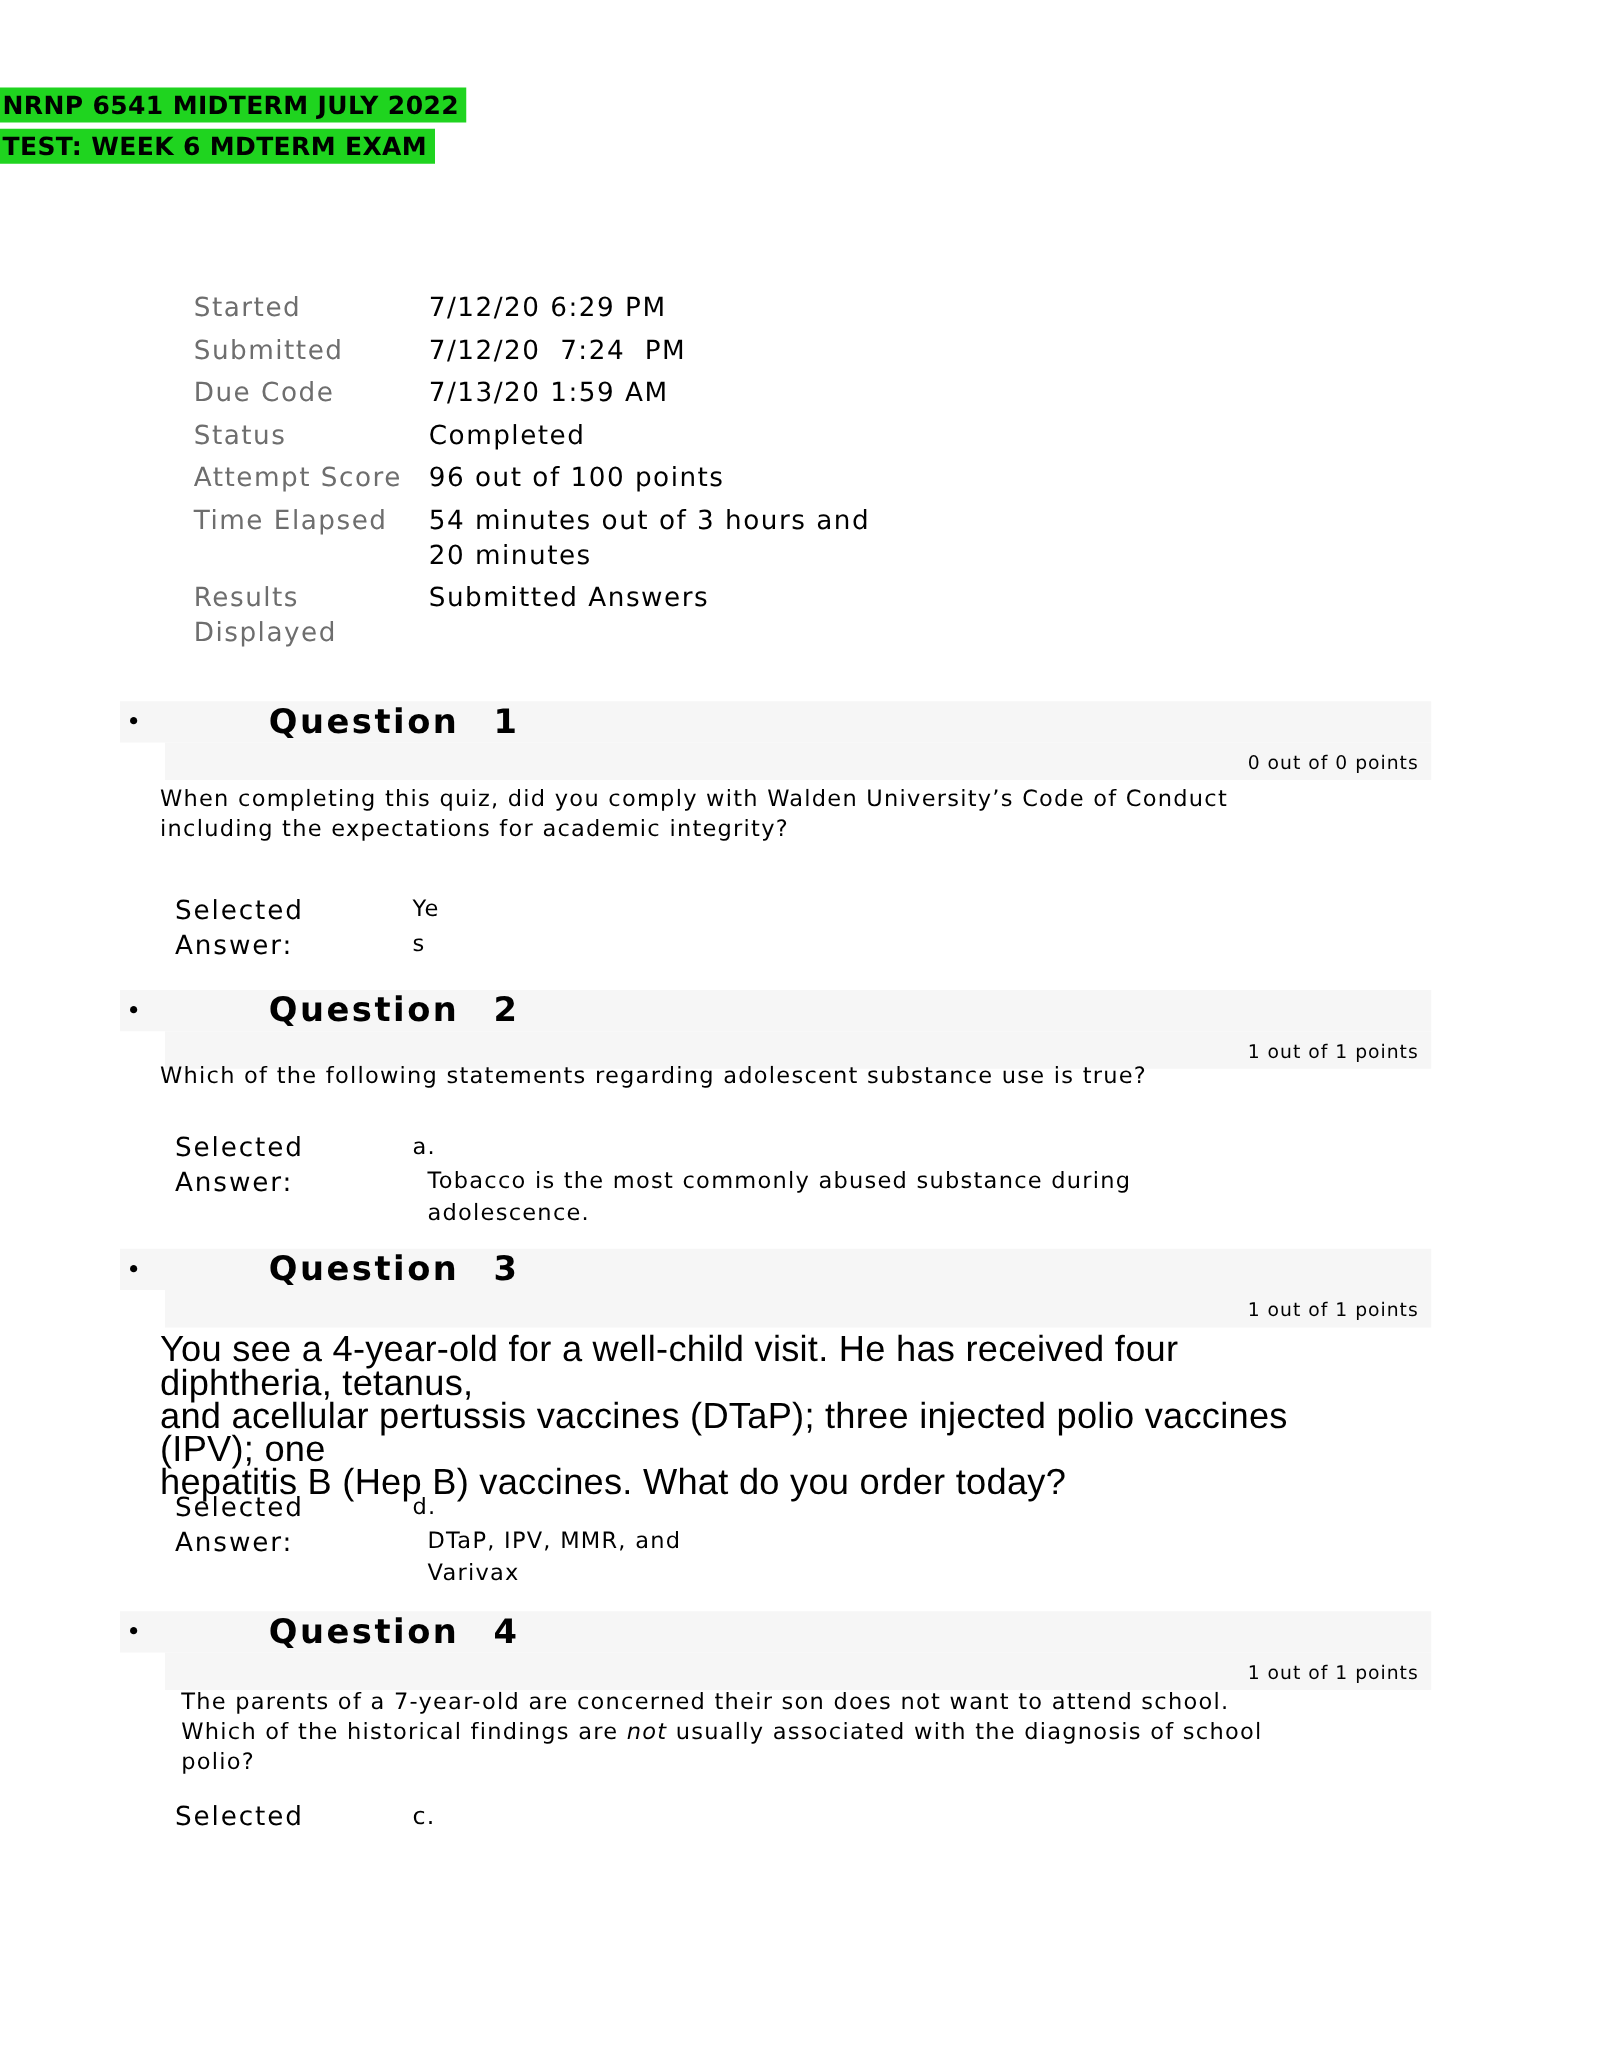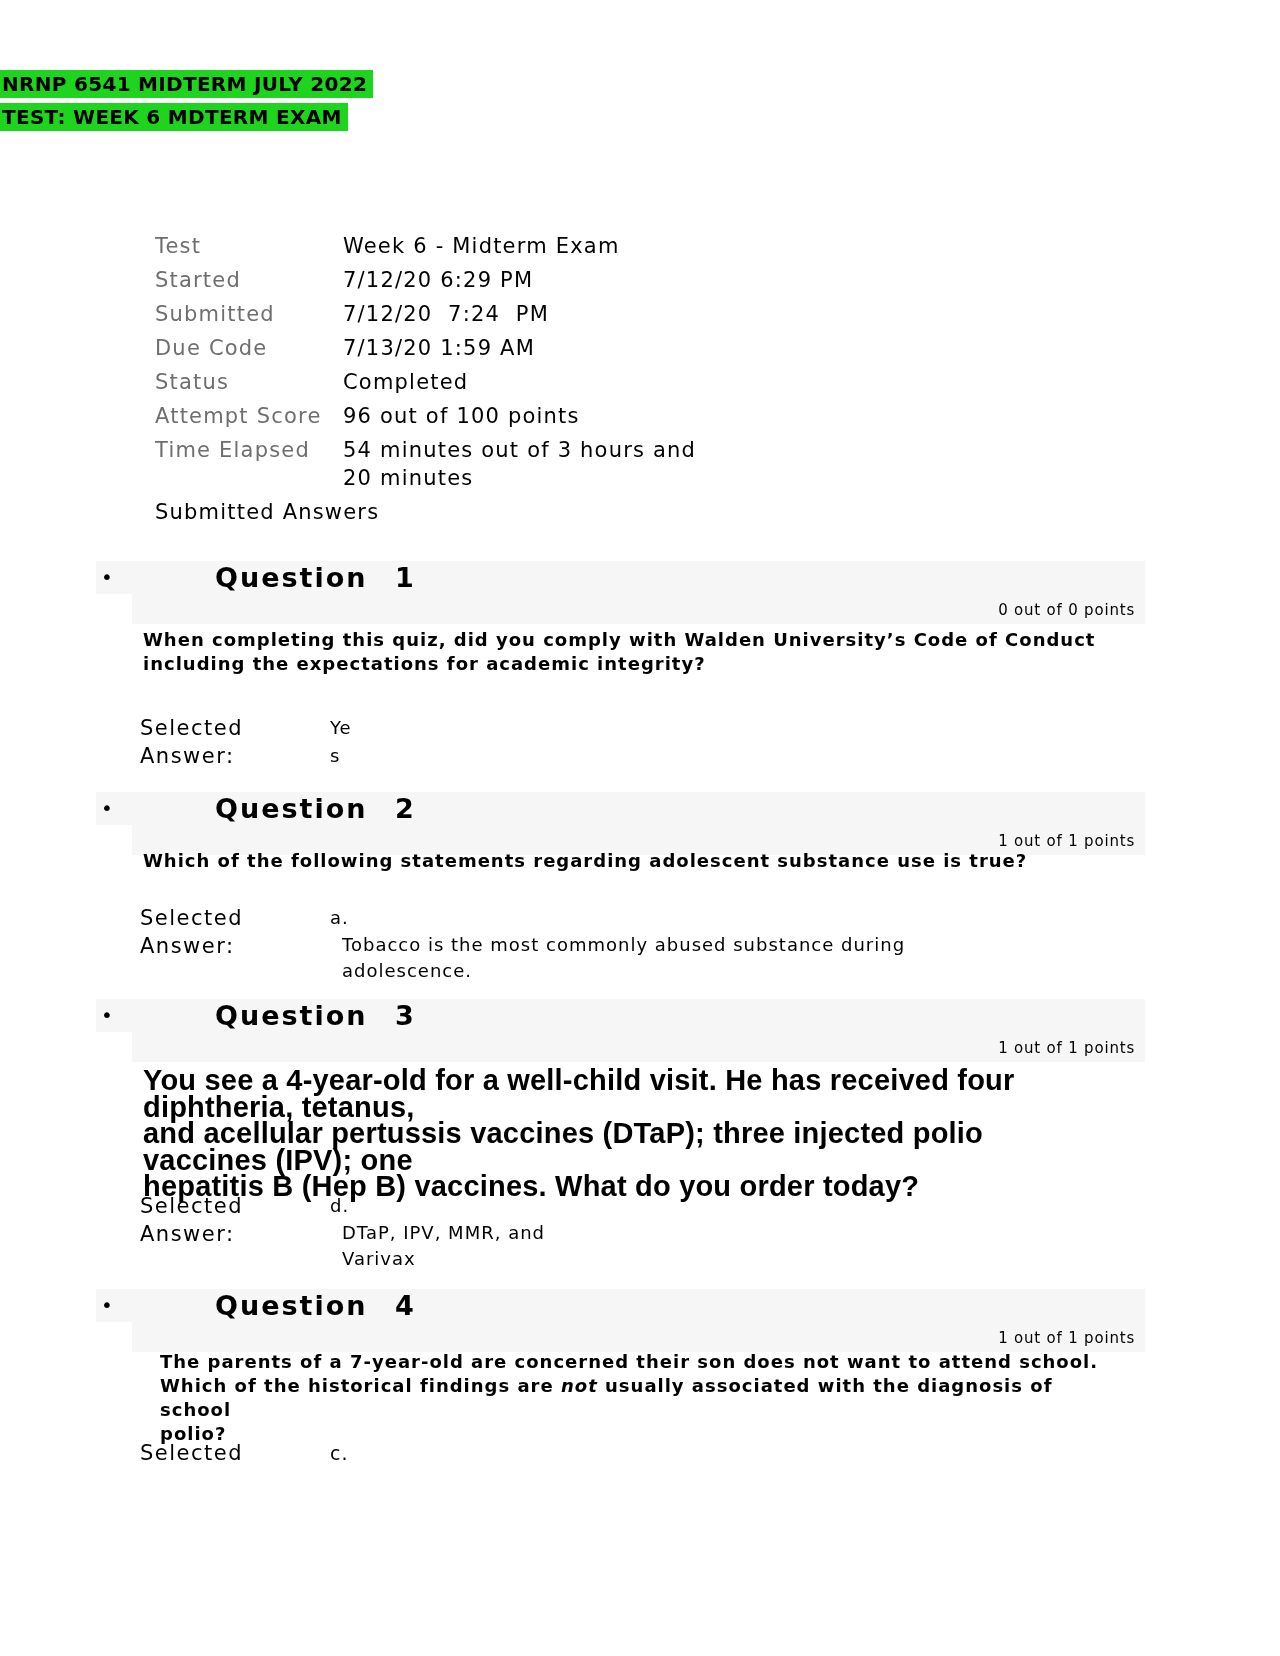--- a/index.html
+++ b/index.html
@@ -57,24 +57,23 @@
   }
   .q-title{
     padding-left:119px;
     font-size:27px;font-weight:700;
     line-height:33px;
     letter-spacing:2px;
     word-spacing:16px;
     white-space:nowrap;
   }
   .q-text{
-    position:absolute;left:143px;width:960px;
+    position:absolute;left:128px;width:960px;
     font-size:18px;line-height:24px;letter-spacing:1px;
     color:#000;
-    font-weight:bold;
   }
   .q-text .tline{display:block;}
   .q-text.q3-font{
     font-family:"Liberation Sans", sans-serif;
     font-size:29px;line-height:26.5px;letter-spacing:.2px;
   }
   .q-text .em{font-style:italic;}
 
   .sel{position:absolute;left:140px;display:flex;font-size:21px;line-height:28px;letter-spacing:1.5px;}
   .sel-label{width:190px;flex-shrink:0;}
@@ -90,24 +89,20 @@
 
 <div id="page">
 
   <div class="hl-wrap">
     <div class="hl-line">NRNP 6541 MIDTERM JULY 2022</div>
     <div class="hl-line">TEST: WEEK 6 MDTERM EXAM</div>
   </div>
 
   <div class="meta">
     <div class="meta-row">
-      <div class="meta-label">Test</div>
-      <div class="meta-value">Week 6 - Midterm Exam</div>
-    </div>
-    <div class="meta-row">
       <div class="meta-label">Started</div>
       <div class="meta-value">7/12/20 6:29 PM</div>
     </div>
     <div class="meta-row">
       <div class="meta-label">Submitted</div>
       <div class="meta-value">7/12/20  7:24  PM</div>
     </div>
     <div class="meta-row">
       <div class="meta-label">Due Code</div>
       <div class="meta-value">7/13/20 1:59 AM</div>
@@ -118,20 +113,21 @@
     </div>
     <div class="meta-row">
       <div class="meta-label">Attempt Score</div>
       <div class="meta-value">96 out of 100 points</div>
     </div>
     <div class="meta-row r-time">
       <div class="meta-label">Time Elapsed</div>
       <div class="meta-value">54 minutes out of 3 hours and 20 minutes</div>
     </div>
     <div class="meta-row">
+      <div class="meta-label">Results Displayed</div>
       <div class="meta-value">Submitted Answers</div>
     </div>
   </div>
 
   <div>
     <div class="band1" style="top:561px;">
       <span class="bullet">•</span>
       <div class="q-title">Question 1</div>
     </div>
     <div class="band2" style="top:594px;"><span>0 out of 0 points</span></div>

